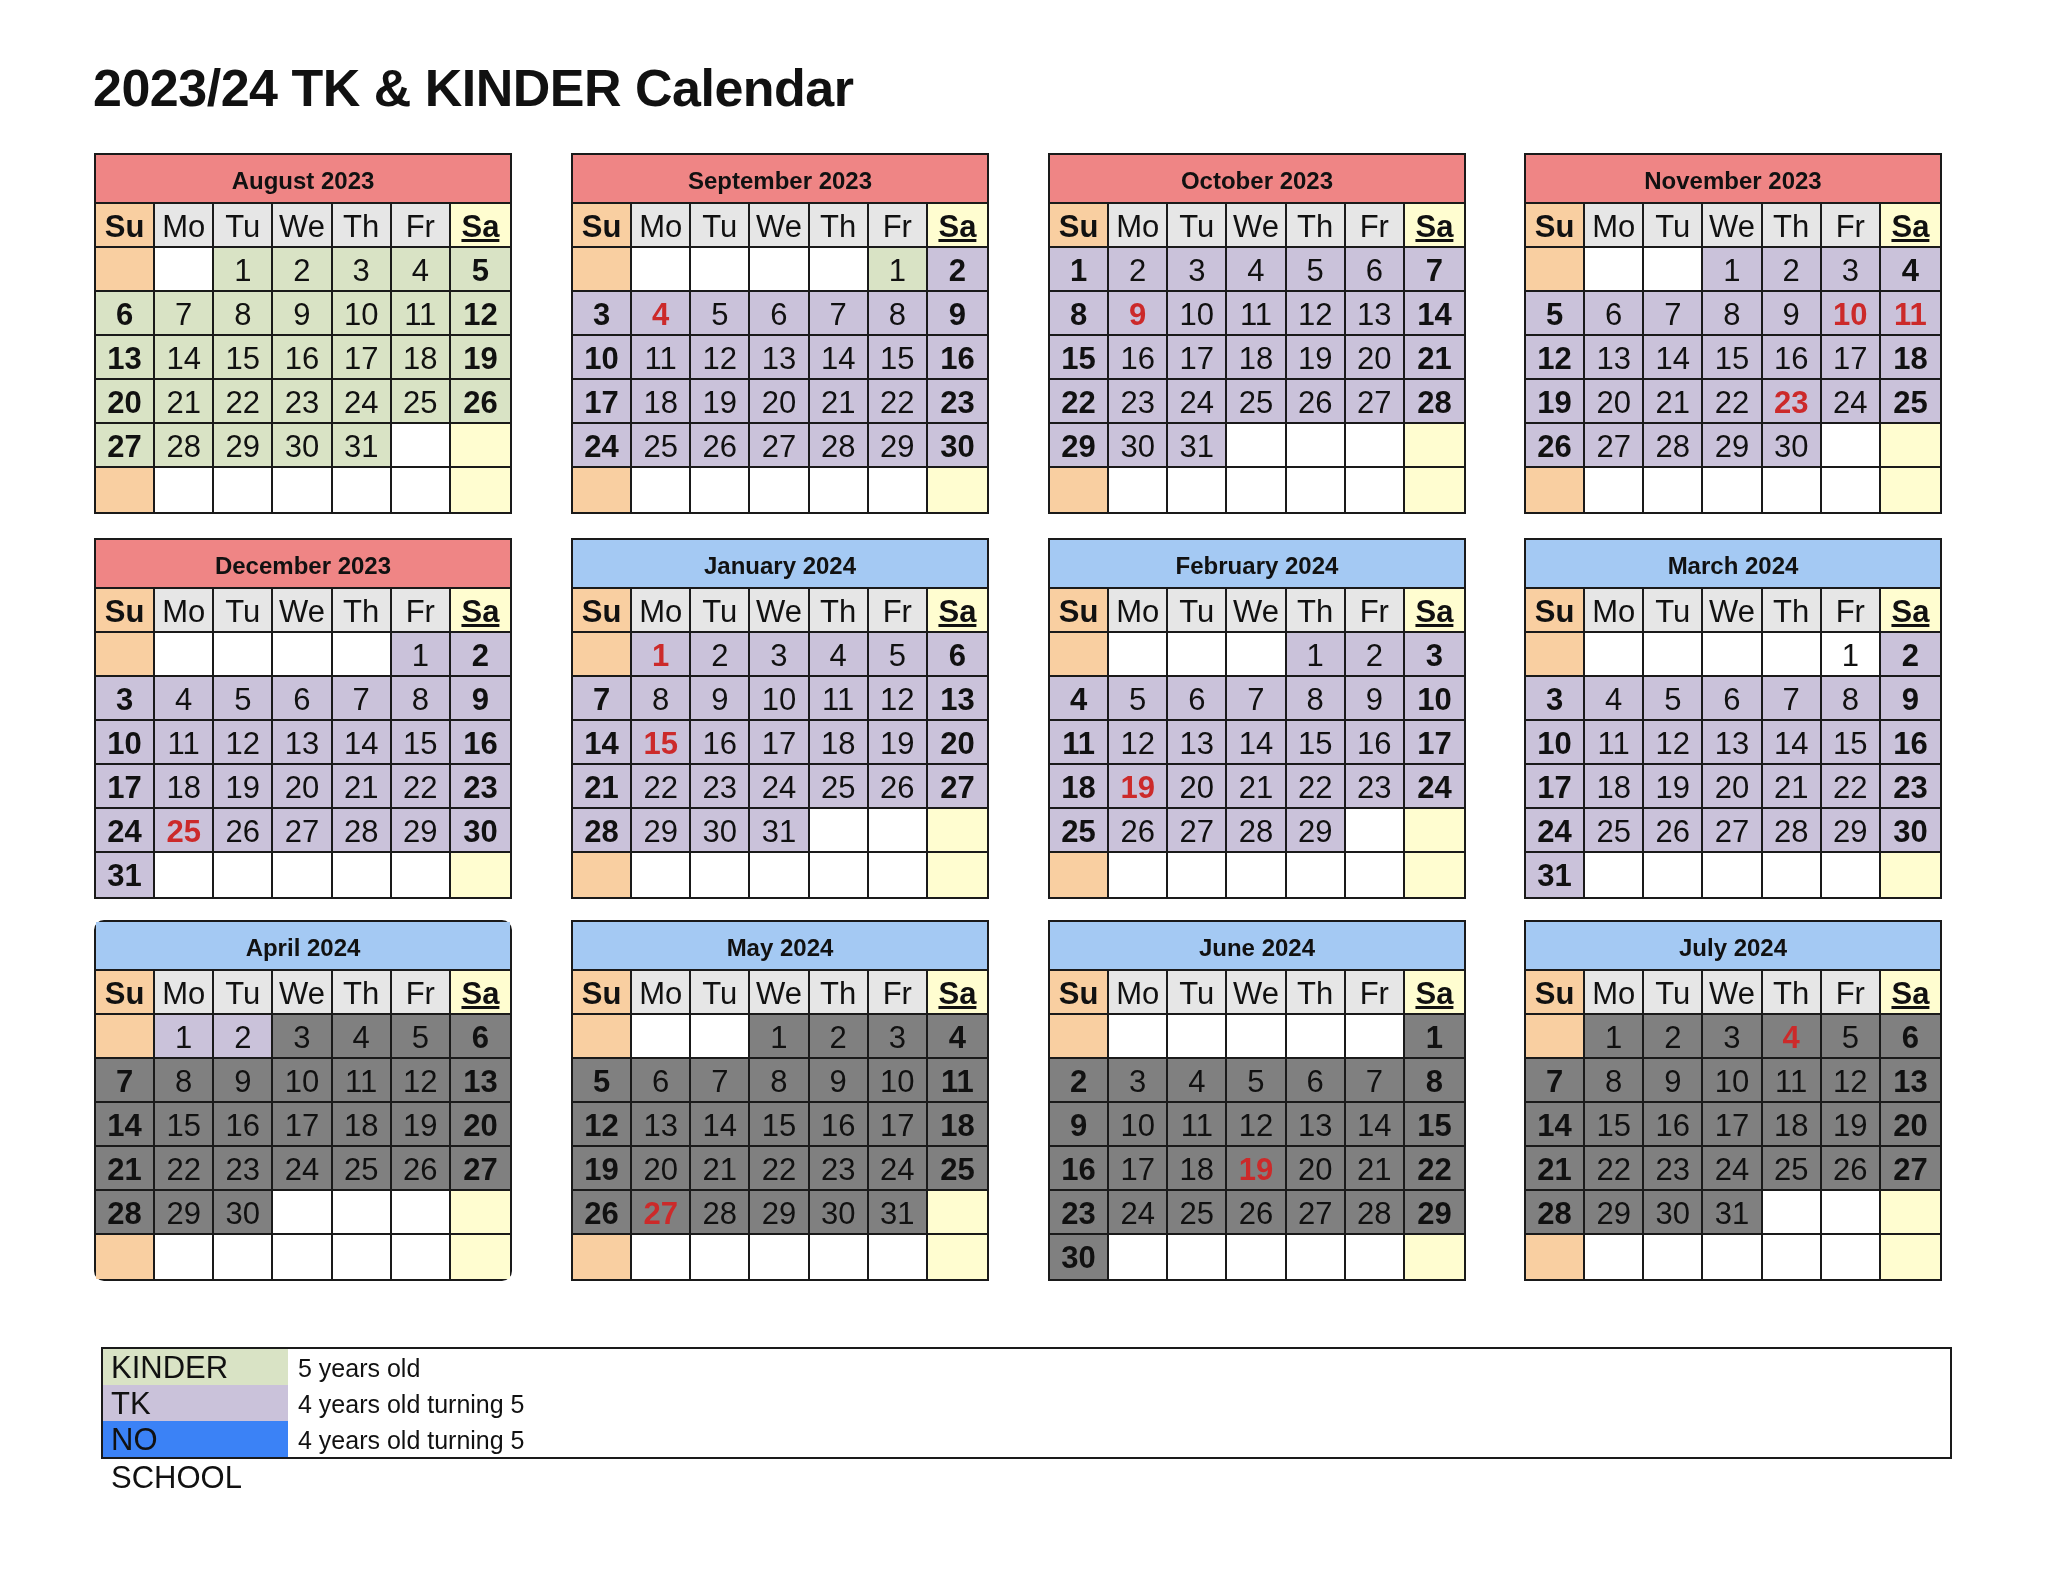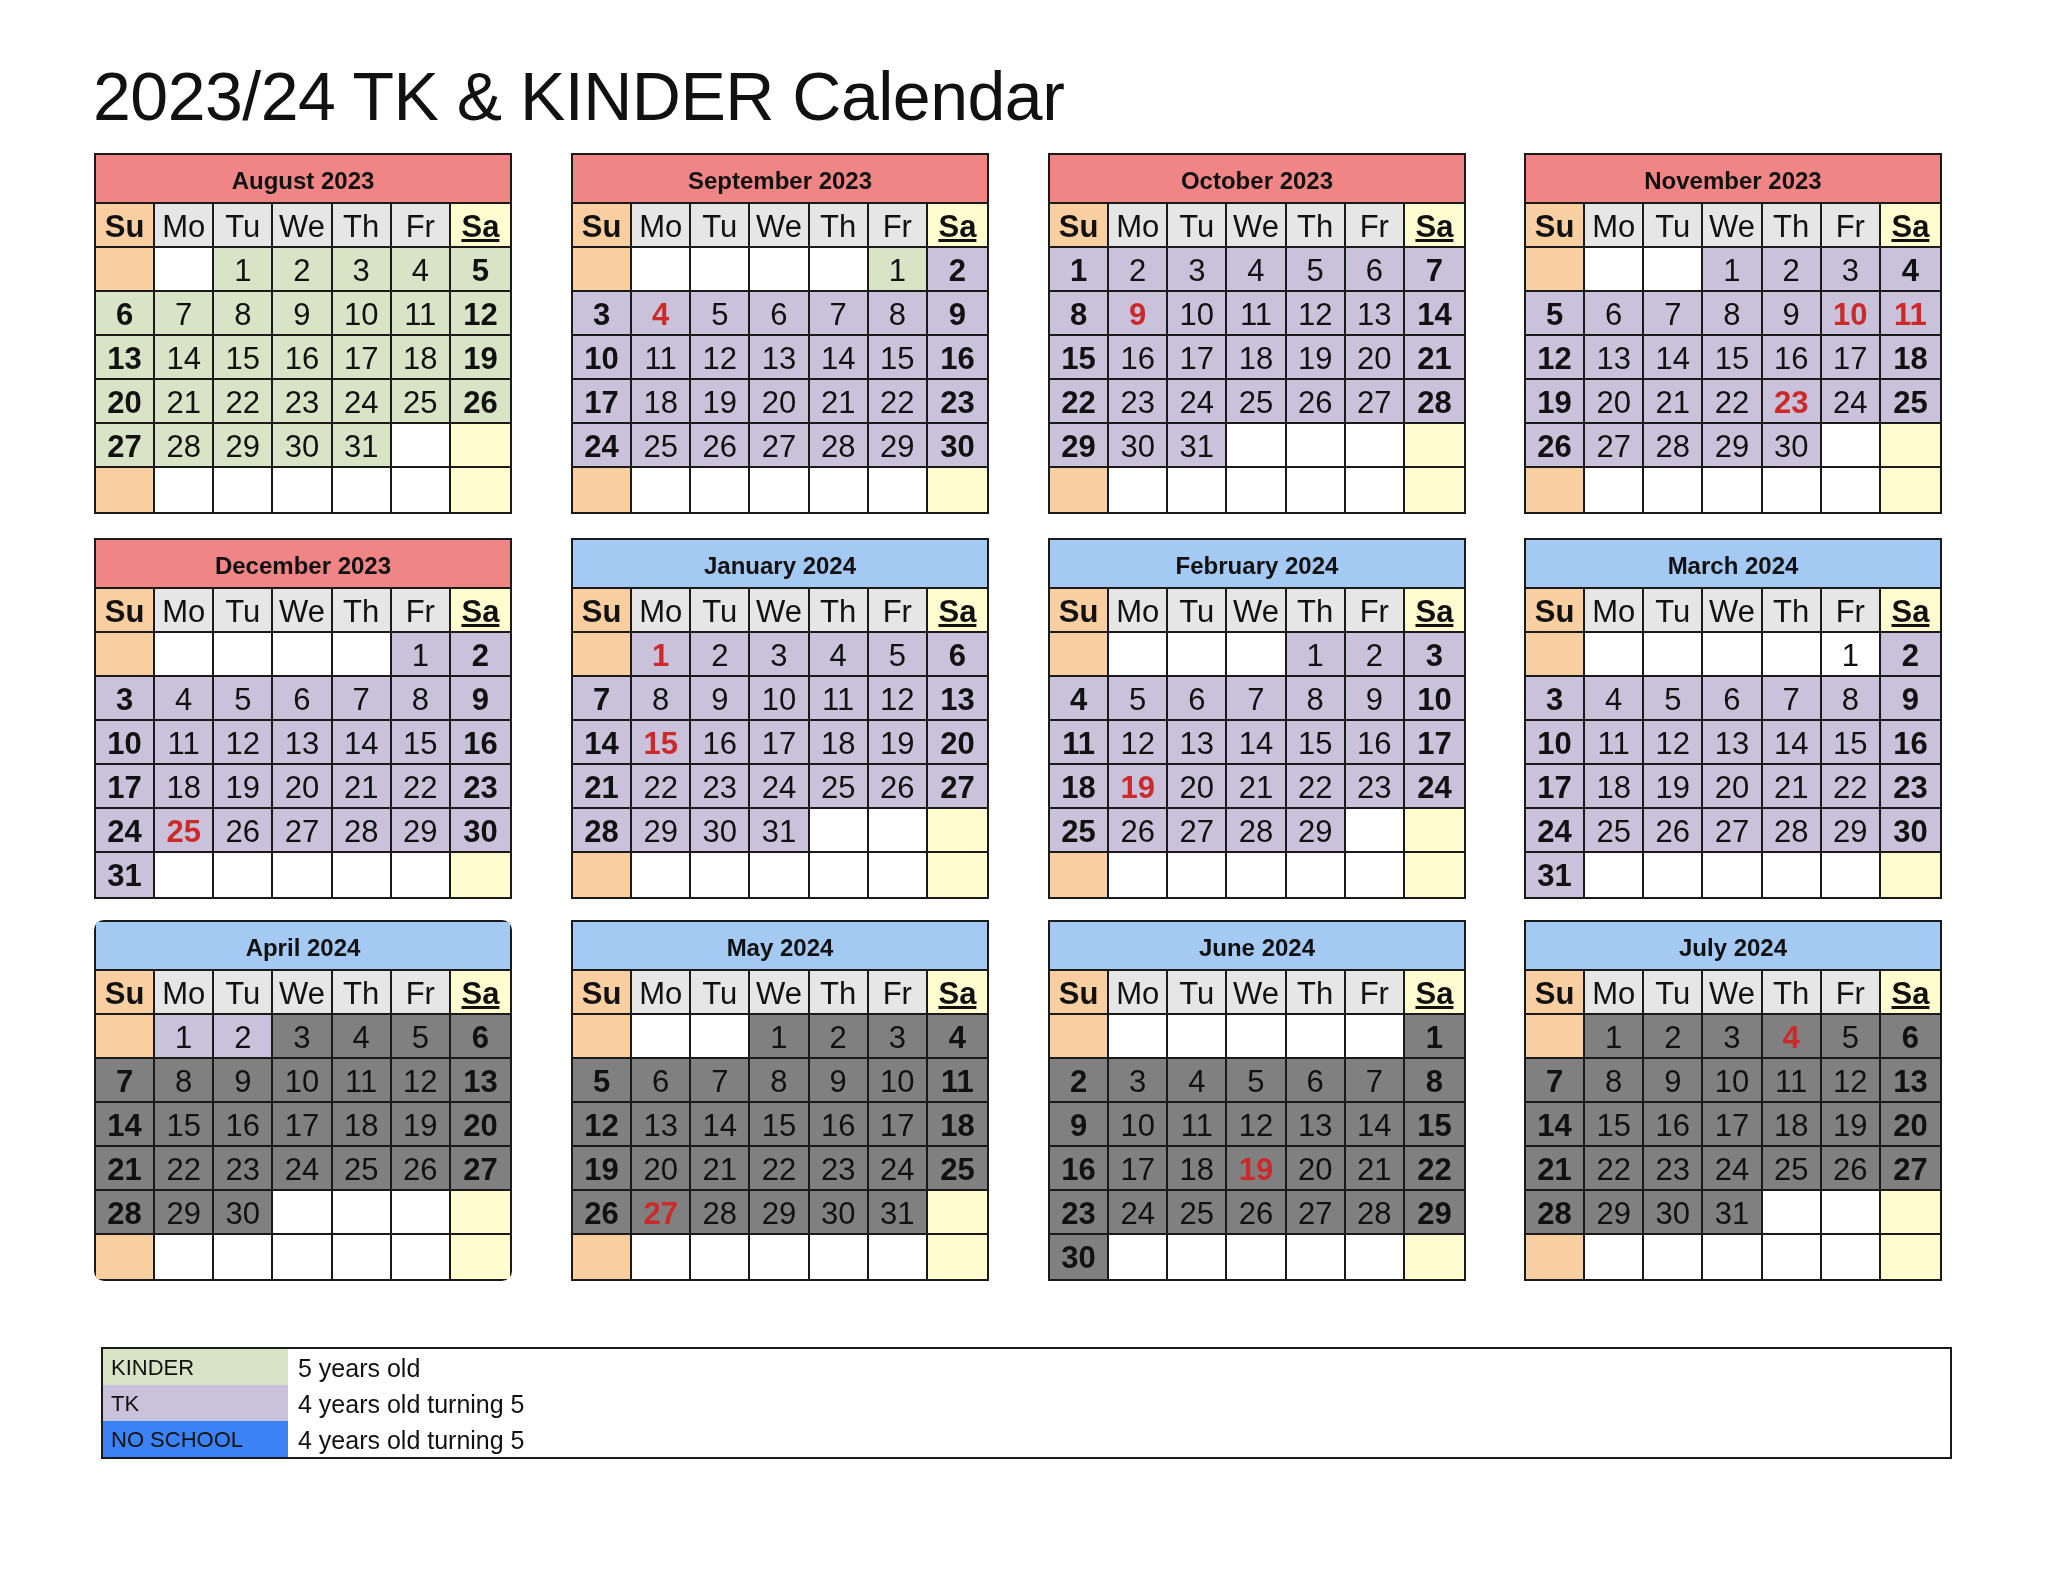--- a/index.html
+++ b/index.html
@@ -1,17 +1,17 @@
 <!DOCTYPE html>
 <html><head>
 <meta charset="utf-8">
 <style>
   html, body { margin:0; padding:0; background:#ffffff; }
   body { width:2048px; height:1583px; position:relative; font-family:"Liberation Sans", sans-serif; color:#111; overflow:hidden; }
-  .title { position:absolute; left:93px; top:62px; font-size:68px; font-weight:normal; letter-spacing:-0.5px; line-height:1; white-space:nowrap; }
+  .title { position:absolute; left:93px; top:62px; font-size:52px; font-weight:bold; letter-spacing:-0.5px; line-height:1; white-space:nowrap; }
   .month { position:absolute; width:418px; border:2px solid #1a1a1a; box-sizing:border-box; background:#fff; }
   .mhead { height:49px; line-height:52px; text-align:center; font-weight:bold; font-size:24px; border-bottom:2px solid #1a1a1a; box-sizing:border-box; }
   .mhead.fall { background:#ef8585; }
   .mhead.spring { background:#a4c9f3; }
   .grid { display:grid; grid-template-columns: repeat(7, 1fr); }
   .dh, .dc { height:44px; line-height:46px; text-align:center; font-size:31px; box-sizing:border-box; border-right:2px solid #1a1a1a; border-bottom:2px solid #1a1a1a; overflow:hidden; }
   .dh:nth-child(7n), .dc:nth-child(7n) { border-right:none; }
   .grid .dc:nth-last-child(-n+7) { border-bottom:none; }
   .dh { background:#e6e6e6; }
   .dh.su { background:#f9cfa1; font-weight:bold; }
@@ -19,21 +19,21 @@
   .dc.b { font-weight:bold; }
   .dc.w { background:#ffffff; }
   .dc.su { background:#f9cfa1; }
   .dc.sa { background:#fffdd0; }
   .dc.k { background:#d9e3c5; }
   .dc.t { background:#cac2da; }
   .dc.n { background:#808080; }
   .dc.red { color:#cc2a2a; font-weight:bold; }
   .legend { position:absolute; left:101px; top:1347px; width:1851px; height:112px; border:2px solid #1a1a1a; box-sizing:border-box; }
   .lrow { display:flex; height:36px; }
-  .lsw { width:185px; font-size:22px; line-height:38px; padding-left:8px; box-sizing:border-box; color:#111; }
+  .lsw { width:185px; font-size:31px; line-height:38px; padding-left:8px; box-sizing:border-box; color:#111; }
   .ltx { font-size:25px; line-height:38px; padding-left:10px; }
 </style>
 </head>
 <body>
 
 <div class="title">2023/24 TK &amp; KINDER Calendar</div>
 
 <div id="months">
     <div class="month" style="left: 94px; top: 153px;">
       <div class="mhead fall">August 2023</div>

